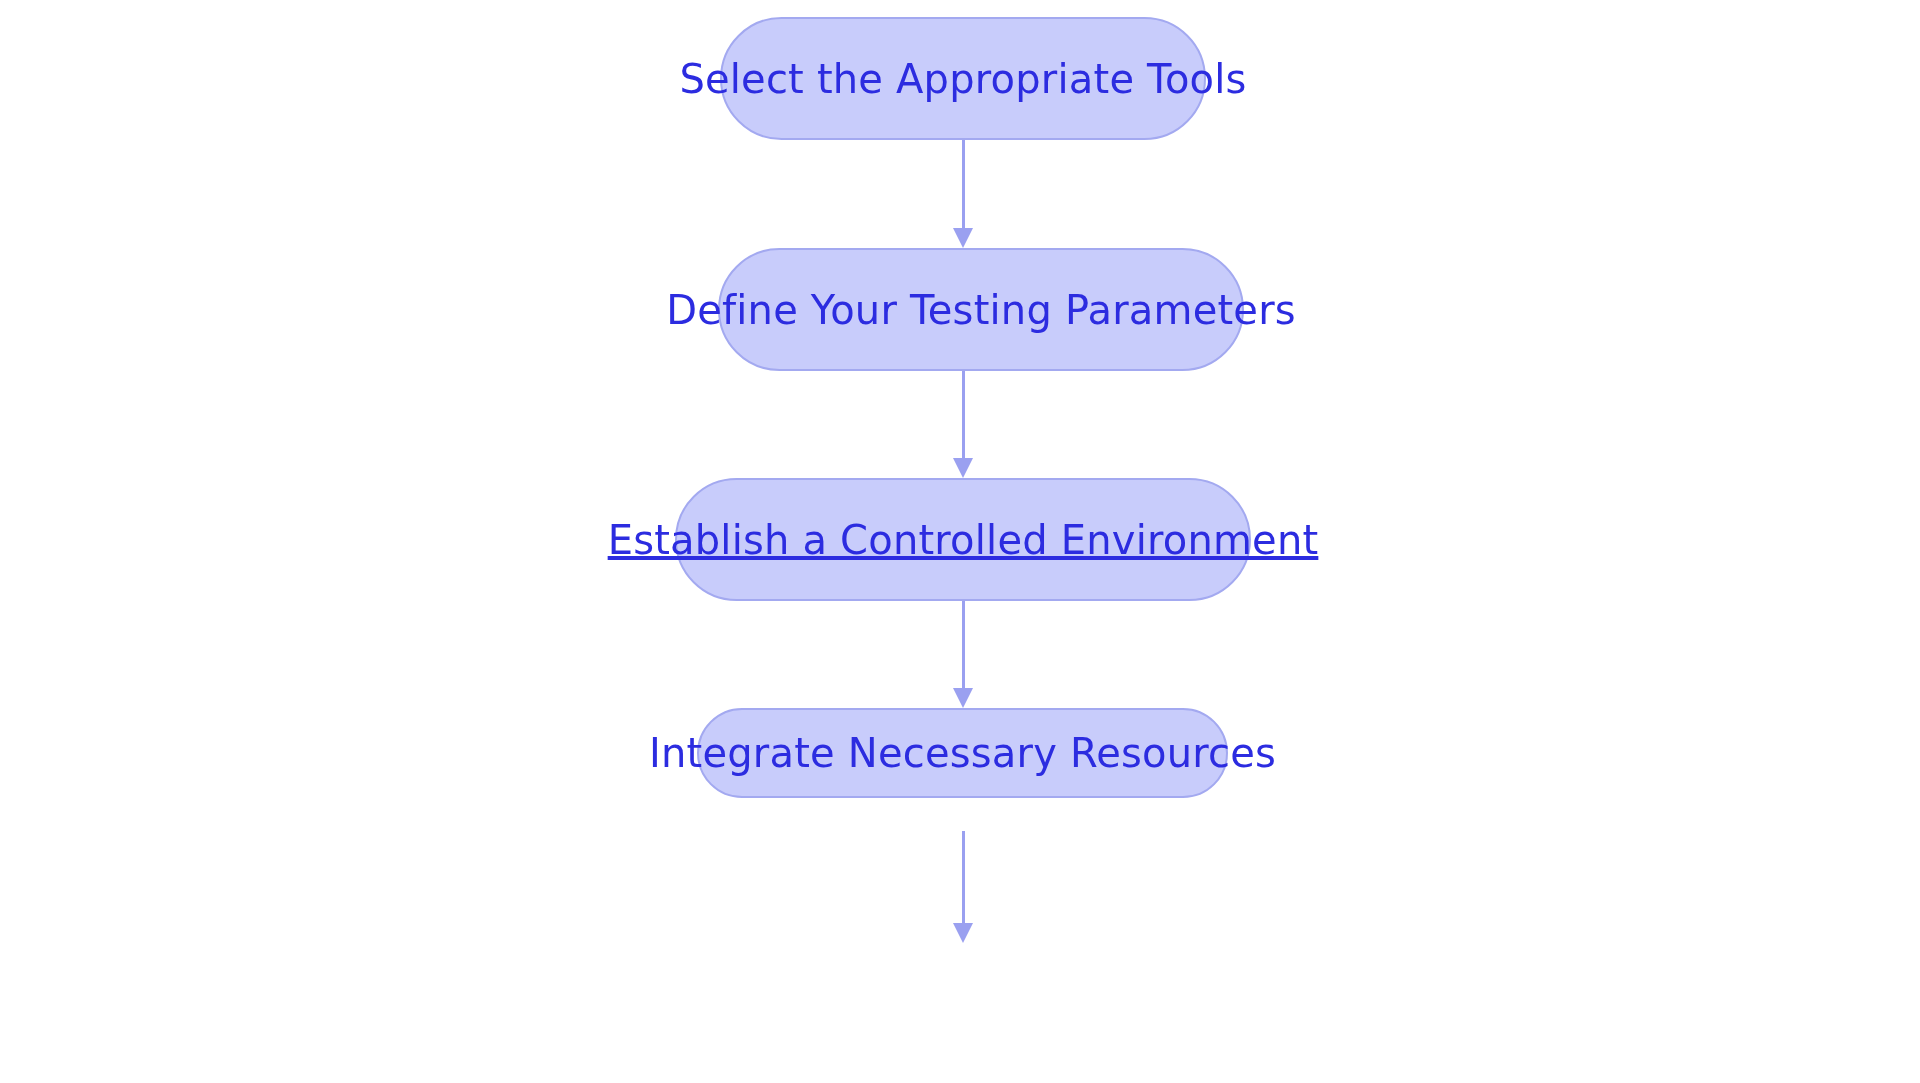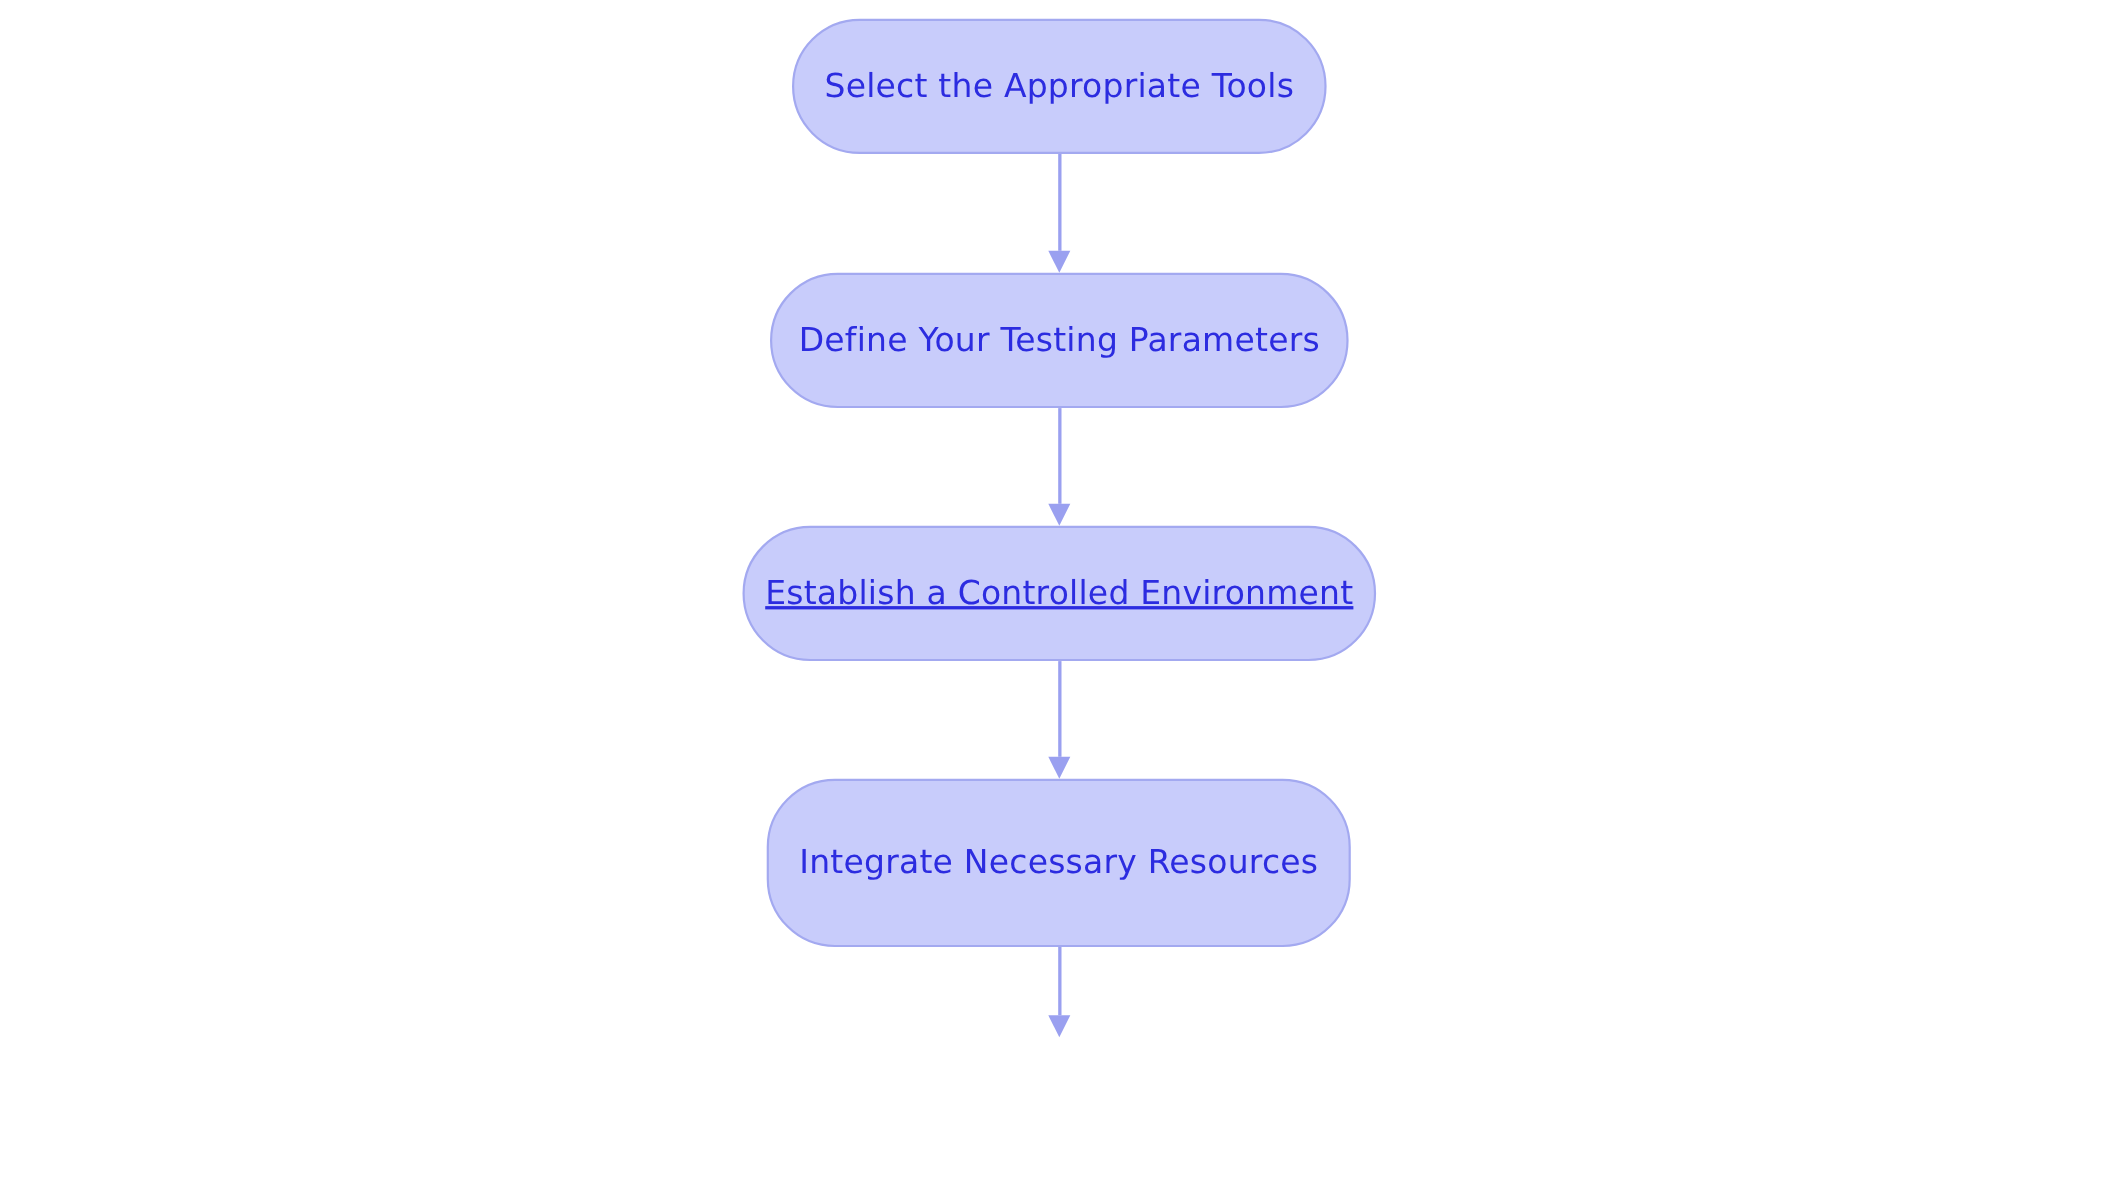--- a/index.html
+++ b/index.html
@@ -25,21 +25,21 @@
   .node {
     position: absolute;
     box-sizing: border-box;
     display: flex;
     align-items: center;
     justify-content: center;
     background: #c8ccfb;
     border: 2px solid #a3a9f0;
     border-radius: 62px;
     color: #2c2ce0;
-    font-size: 30px;
+    font-size: 40px;
     font-weight: 400;
     letter-spacing: 0.2px;
     white-space: nowrap;
     user-select: none;
   }
 
   .node-label {
     display: block;
     line-height: 1;
     color: #2c2ce0;
@@ -90,26 +90,26 @@
 
   <div class="connector" style="left: 962px; top: 831px; width: 3px; height: 112px;">
     <div class="conn-line" style="height: 92px; background: rgb(154, 160, 240);"></div>
     <div class="conn-head" style="top: 92px; border-top-color: rgb(154, 160, 240);"></div>
   </div>
 
   <div class="node" style="left: 720px; top: 17px; width: 486px; height: 123px; background: rgb(200, 204, 251); border-color: rgb(163, 169, 240); color: rgb(44, 44, 224);">
     <span class="node-label">Select the Appropriate Tools</span>
   </div>
 
-  <div class="node" style="left: 700px; top: 248px; width: 526px; height: 123px; background: rgb(200, 204, 251); border-color: rgb(163, 169, 240); color: rgb(44, 44, 224); justify-content: center;">
+  <div class="node" style="left: 718px; top: 248px; width: 526px; height: 123px; background: rgb(200, 204, 251); border-color: rgb(163, 169, 240); color: rgb(44, 44, 224); justify-content: center;">
     <span class="node-label">Define Your Testing Parameters</span>
   </div>
 
   <div class="node" style="left: 675px; top: 478px; width: 576px; height: 123px; background: rgb(200, 204, 251); border-color: rgb(163, 169, 240); color: rgb(44, 44, 224); text-decoration: underline;">
     <span class="node-label">Establish a Controlled Environment</span>
   </div>
 
-  <div class="node" style="left: 697px; top: 708px; width: 531px; height: 153px; background: rgb(200, 204, 251); border-color: rgb(163, 169, 240); color: rgb(44, 44, 224);">
+  <div class="node" style="left: 697px; top: 708px; width: 531px; height: 90px; background: rgb(200, 204, 251); border-color: rgb(163, 169, 240); color: rgb(44, 44, 224);">
     <span class="node-label">Integrate Necessary Resources</span>
   </div>
 
 
 </div>
 
 </body></html>

